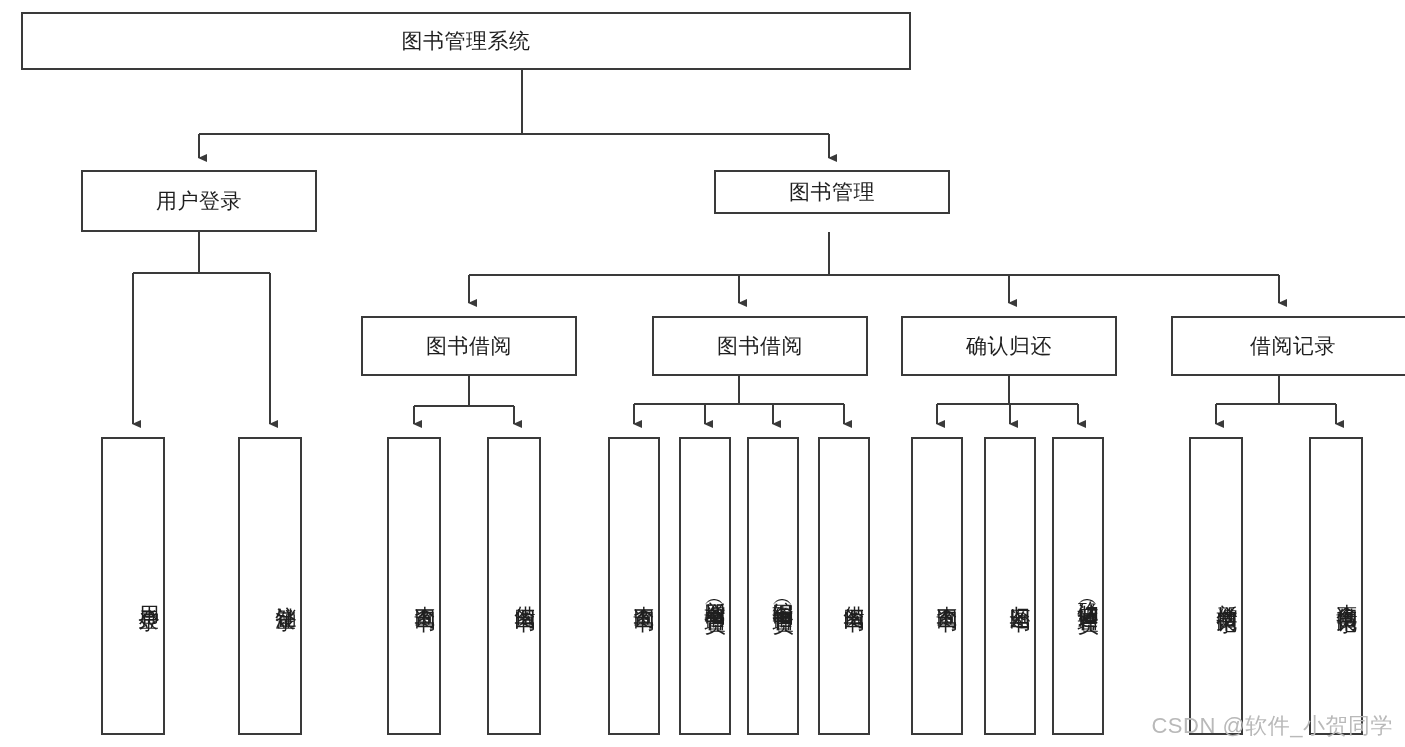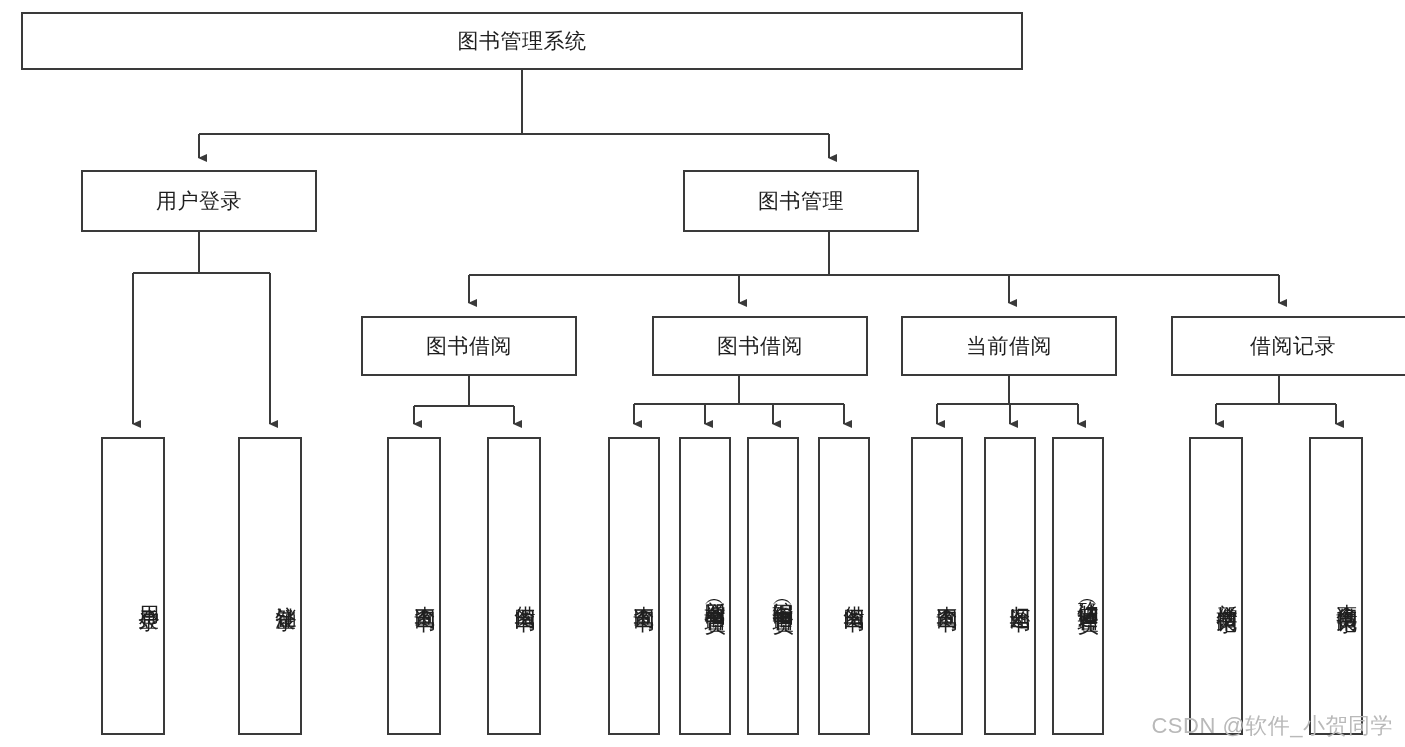--- a/index.html
+++ b/index.html
@@ -111,39 +111,39 @@
       <path d="M 1010 404 L 1010 424" marker-end="url(#arrowhead)"></path>
       <path d="M 1078 404 L 1078 424" marker-end="url(#arrowhead)"></path>
 
       <path d="M 1279 376 L 1279 404"></path>
       <path d="M 1216 404 L 1336 404"></path>
       <path d="M 1216 404 L 1216 424" marker-end="url(#arrowhead)"></path>
       <path d="M 1336 404 L 1336 424" marker-end="url(#arrowhead)"></path>
     </g>
   </svg>
 
-  <div class="node horizontal" style="left:21px; top:12px; width:1002px; height:58px;">
+  <div class="node horizontal" style="left:21px; top:12px; width:890px; height:58px;">
     <span class="label">图书管理系统</span>
   </div>
 
   <div class="node horizontal" style="left:81px; top:170px; width:236px; height:62px;">
     <span class="label">用户登录</span>
   </div>
-  <div class="node horizontal" style="left:683px; top:170px; width:236px; height:62px;">
+  <div class="node horizontal" style="left:714px; top:170px; width:236px; height:44px;">
     <span class="label">图书管理</span>
   </div>
 
   <div class="node horizontal" style="left:361px; top:316px; width:216px; height:60px;">
     <span class="label">图书借阅</span>
   </div>
   <div class="node horizontal" style="left:631px; top:316px; width:216px; height:60px;margin-left:21px;">
     <span class="label">图书借阅</span>
   </div>
   <div class="node horizontal" style="left:901px; top:316px; width:216px; height:60px;">
-    <span class="label">当前借阅</span>
+    <span class="label">确认归还</span>
   </div>
   <div class="node horizontal" style="left:1171px; top:316px; width:244px; height:60px;">
     <span class="label">借阅记录</span>
   </div>
 
   <div class="node vertical" style="left:101px; top:437px; width:64px; height:298px;">
     <span class="label">用户登录</span>
   </div>
   <div class="node vertical" style="left:238px; top:437px; width:64px; height:298px;">
     <span class="label">注销登录</span>

